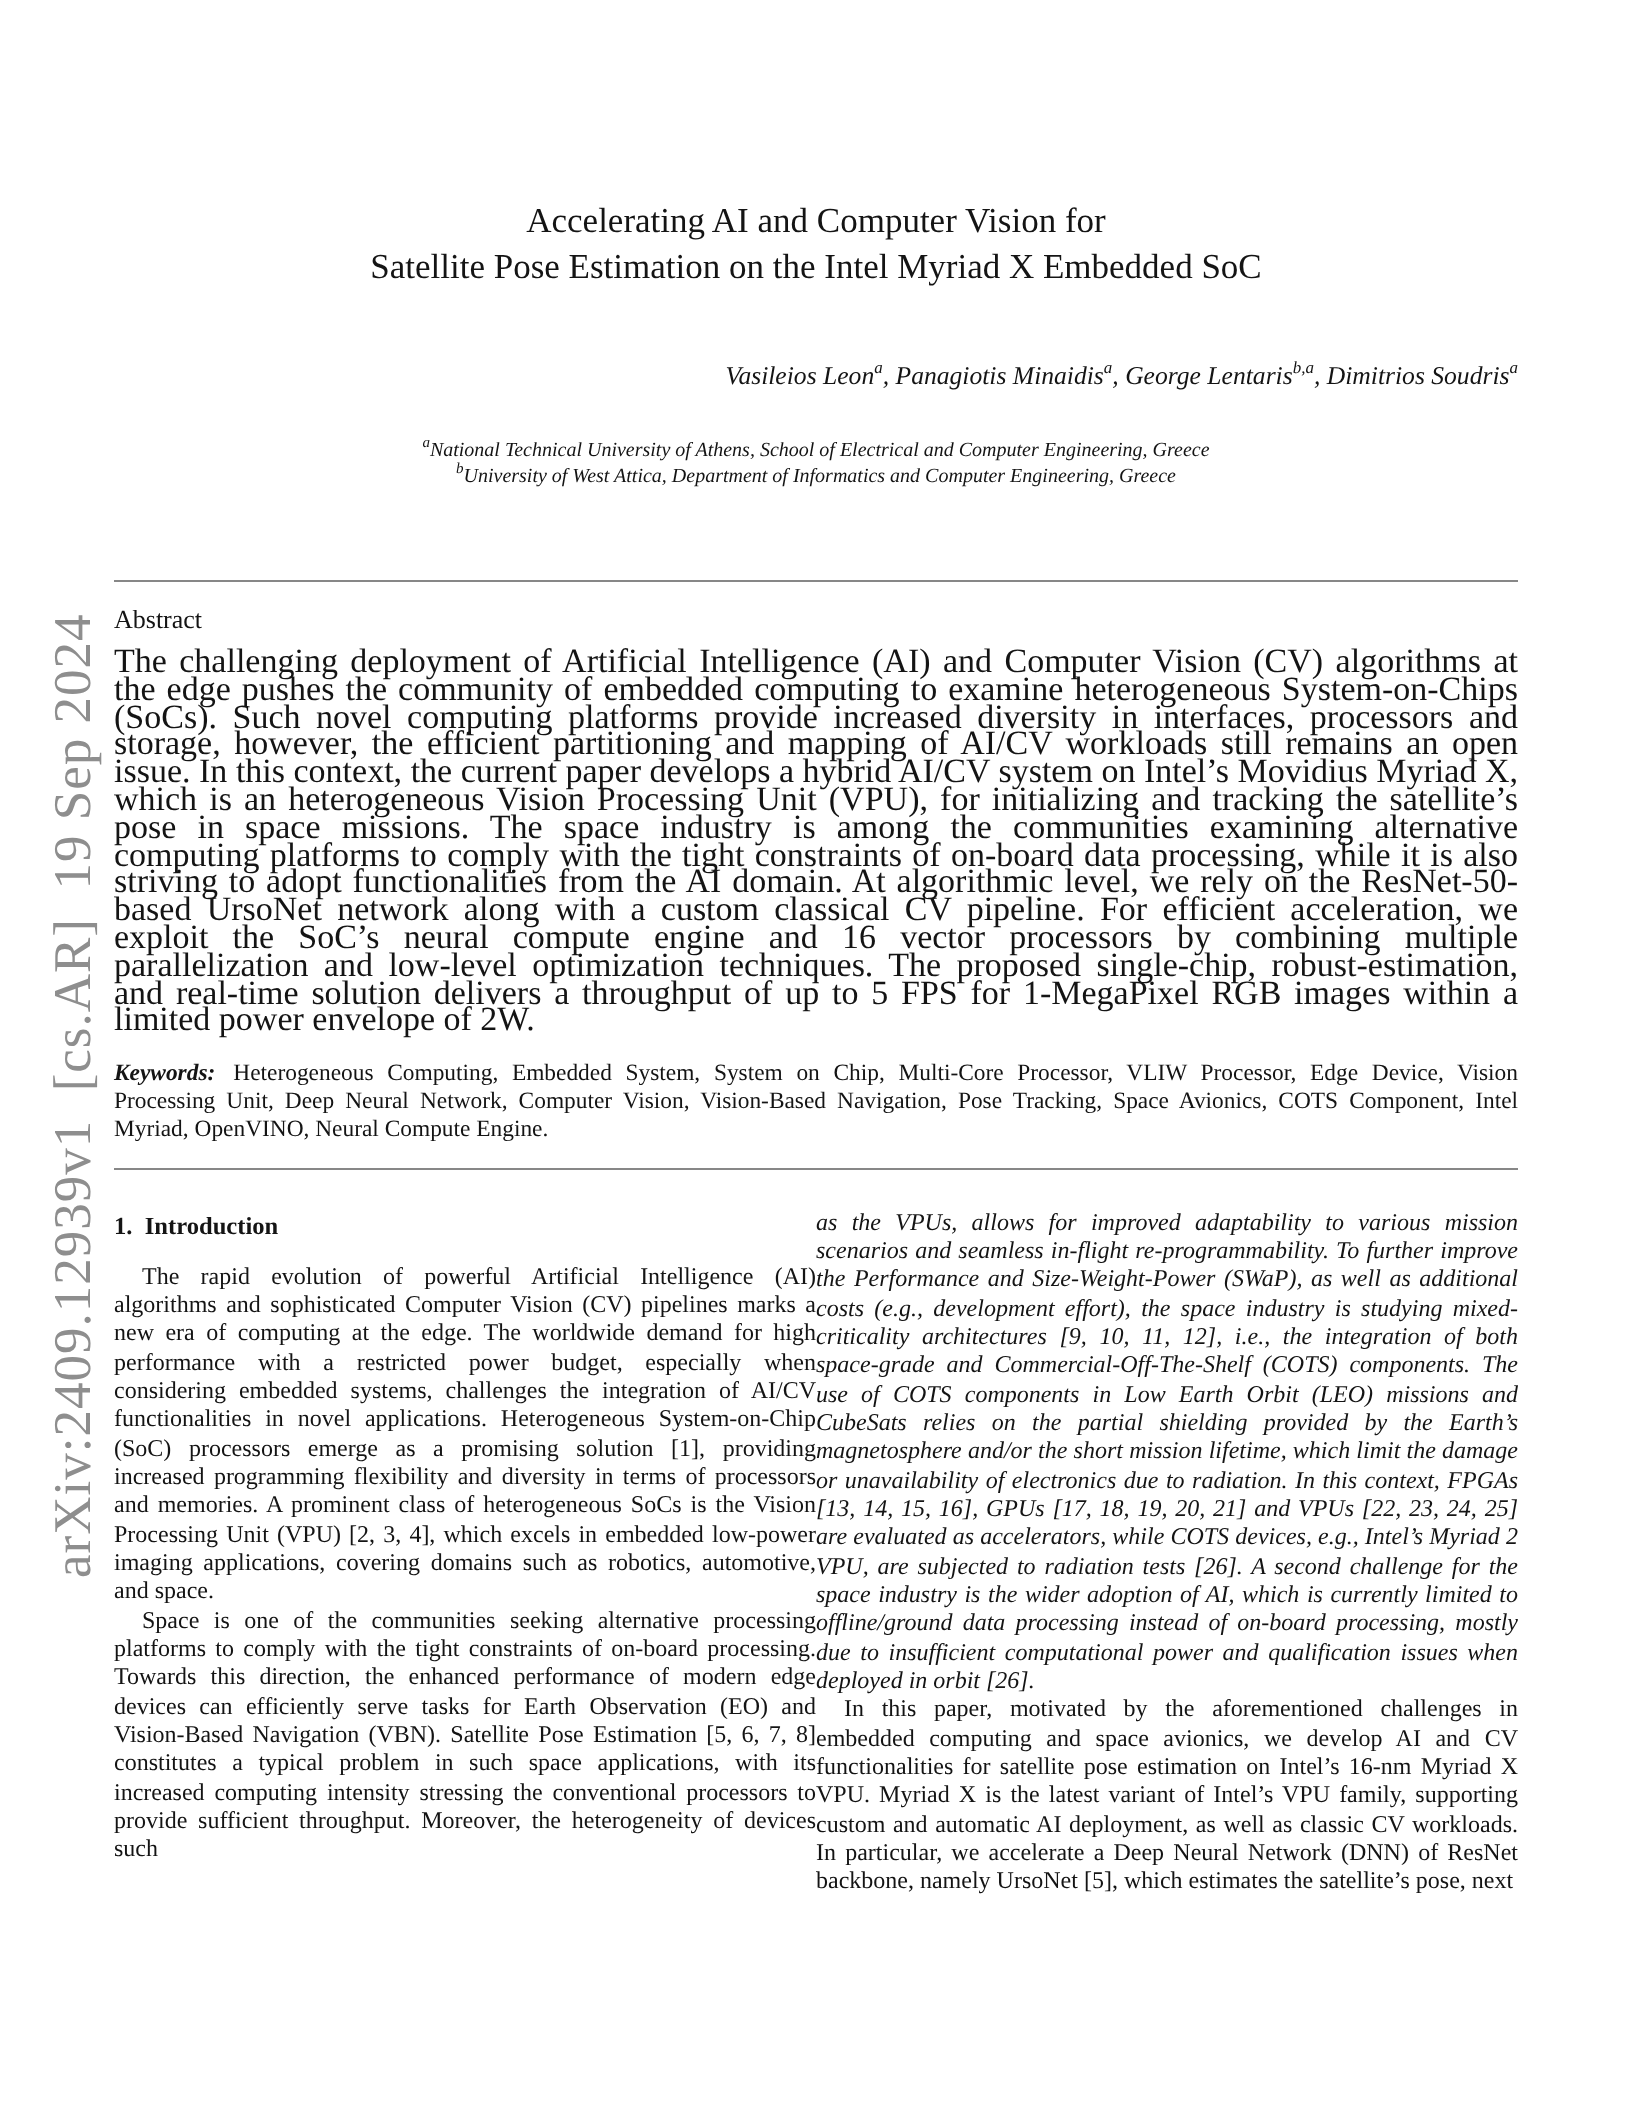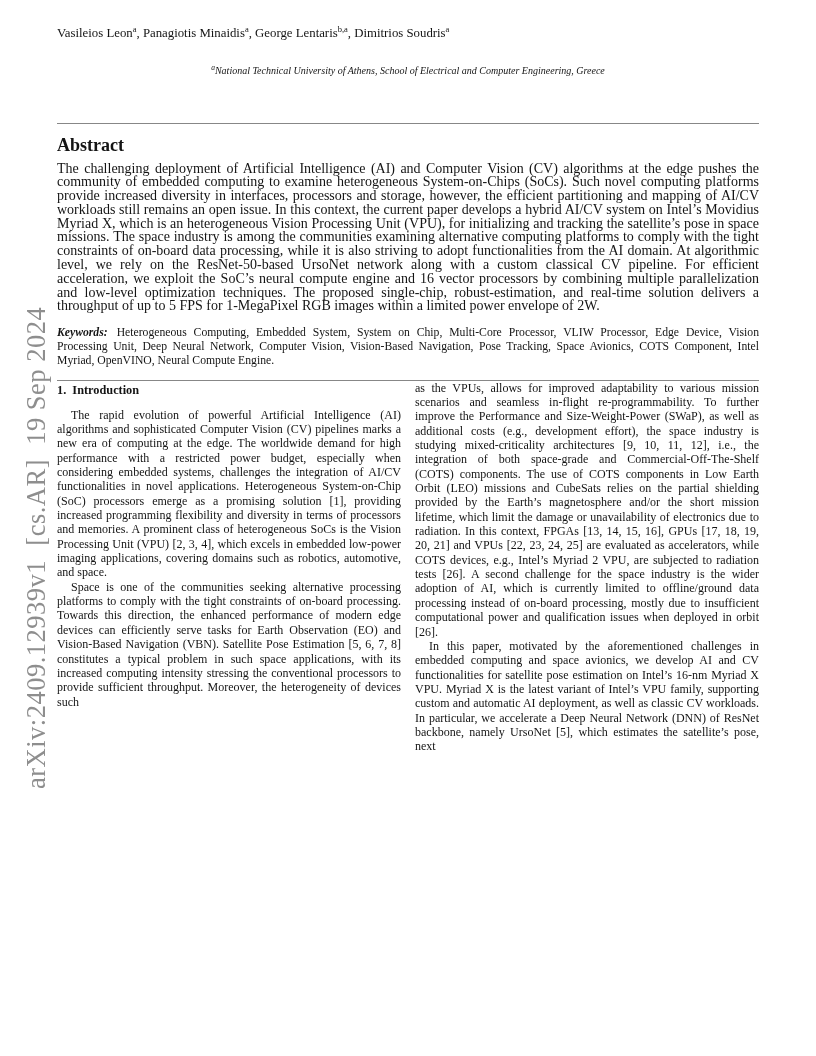--- a/index.html
+++ b/index.html
@@ -22,67 +22,72 @@
     writing-mode: vertical-rl;
     transform: rotate(180deg);
     font-size: 26.5px;
     color: var(--watermark, #8e8e8e);
     white-space: pre;
     text-align: center;
     letter-spacing: 0.5px;
   }
 
   .title { padding-top: 99px; text-align: center; font-size: 17.5px; line-height: 23px; }
-  .authors { margin-top: 26px; text-align: left; font-size: 12.8px; }
+  .authors { margin-top: 36px; text-align: right; font-size: 12.8px; font-style: italic; }
   .authors sup { font-size: 8.5px; line-height: 0; }
   .affils { margin-top: 24px; text-align: center; font-style: italic; font-size: 10px; line-height: 12.5px; }
   .affils sup { font-size: 7.5px; line-height: 0; }
 
   .rule { border: none; border-top: 1.7px solid var(--rule, #878787); margin: 0; }
   .rule-top { margin-top: 45px; }
   .rule-bottom { margin-top: 12px; }
 
-  .abs-heading { margin-top: 11px; font-weight: bold; font-size: 18px; }
-  .abs-body { margin: 6px 0 0; font-size: 14px; line-height: 13.8px; text-align: justify; hyphens: auto; }
+  .abs-heading { margin-top: 11px; font-weight: normal; font-size: 13px; }
+  .abs-body { margin: 6px 0 0; font-size: 17px; line-height: 13.8px; text-align: justify; hyphens: auto; }
   .keywords { margin: 13px 0 0; font-size: 11.7px; line-height: 13.8px; text-align: justify; }
   .kw-label { font-style: italic; padding-right: 9px; font-weight: bold; }
 
-  .columns { display: flex; gap: 14px; height: 407px; justify-content: flex-end; }
+  .columns { display: flex; gap: 0; margin-top: 19px; height: 407px; justify-content: flex-end; }
   .col { flex: 1 1 0; min-width: 0; }
   .col-left { display: flex; flex-direction: column; }
   .col-body { flex: 1 1 auto; min-height: 0; overflow: hidden; }
   .sec-heading { margin: 2px 0 10px; font-size: 12.3px; font-weight: bold; white-space: pre-wrap; }
   .para { margin: 0; font-size: 12px; line-height: 14.35px; text-align: justify; text-indent: 14px; hyphens: auto; }
-  .noindent { text-indent: 0; }
+  .noindent { text-indent: 0; font-style: italic; }
 
   .footnote { flex: 0 0 auto; padding-top: 6px; font-size: 9.7px; line-height: 12px; }
   .footnote-rule { width: 110px; border-top: 1px solid #3c3c3c; margin-bottom: 4px; }
   .footnote-text { text-indent: 9px; text-align: justify; }
   .footnote-text sup { font-size: 7px; line-height: 0; }
 
   .link { color: var(--link, #2433cc); text-decoration: none; font-style: inherit; cursor: pointer; }
 
   .footer { position: absolute; left: 57px; top: 963px; font-style: italic; font-size: 10px; white-space: nowrap; }
 </style>
 </head>
 <body>
 
 <div class="page">
 
   <div class="watermark">arXiv:2409.12939v1  [cs.AR]  19 Sep 2024</div>
 
   <div class="content">
 
+    <div class="title">
+      <div>Accelerating AI and Computer Vision for</div>
+      <div>Satellite Pose Estimation on the Intel Myriad X Embedded SoC</div>
+    </div>
 
     <div class="authors">
       <span class="author"><span>Vasileios Leon</span><sup>a</sup><span>, </span></span><span class="author"><span>Panagiotis Minaidis</span><sup>a</sup><span>, </span></span><span class="author"><span>George Lentaris</span><sup>b,a</sup><span>, </span></span><span class="author"><span>Dimitrios Soudris</span><sup>a</sup></span>
     </div>
 
     <div class="affils">
       <div class="affil"><sup>a</sup><span>National Technical University of Athens, School of Electrical and Computer Engineering, Greece</span></div>
+      <div class="affil"><sup>b</sup><span>University of West Attica, Department of Informatics and Computer Engineering, Greece</span></div>
     </div>
 
     <hr class="rule rule-top">
 
     <div class="abs-heading">Abstract</div>
     <p class="abs-body">The challenging deployment of Artificial Intelligence (AI) and Computer Vision (CV) algorithms at the edge pushes the community of embedded computing to examine heterogeneous System-on-Chips (SoCs). Such novel computing platforms provide increased diversity in interfaces, processors and storage, however, the efficient partitioning and mapping of AI/CV workloads still remains an open issue. In this context, the current paper develops a hybrid AI/CV system on Intel’s Movidius Myriad X, which is an heterogeneous Vision Processing Unit (VPU), for initializing and tracking the satellite’s pose in space missions. The space industry is among the communities examining alternative computing platforms to comply with the tight constraints of on-board data processing, while it is also striving to adopt functionalities from the AI domain. At algorithmic level, we rely on the ResNet-50-based UrsoNet network along with a custom classical CV pipeline. For efficient acceleration, we exploit the SoC’s neural compute engine and 16 vector processors by combining multiple parallelization and low-level optimization techniques. The proposed single-chip, robust-estimation, and real-time solution delivers a throughput of up to 5 FPS for 1-MegaPixel RGB images within a limited power envelope of 2W.</p>
 
     <p class="keywords"><span class="kw-label">Keywords:</span><span>Heterogeneous Computing, Embedded System, System on Chip, Multi-Core Processor, VLIW Processor, Edge Device, Vision Processing Unit, Deep Neural Network, Computer Vision, Vision-Based Navigation, Pose Tracking, Space Avionics, COTS Component, Intel Myriad, OpenVINO, Neural Compute Engine.</span></p>
 
     <hr class="rule rule-bottom">

